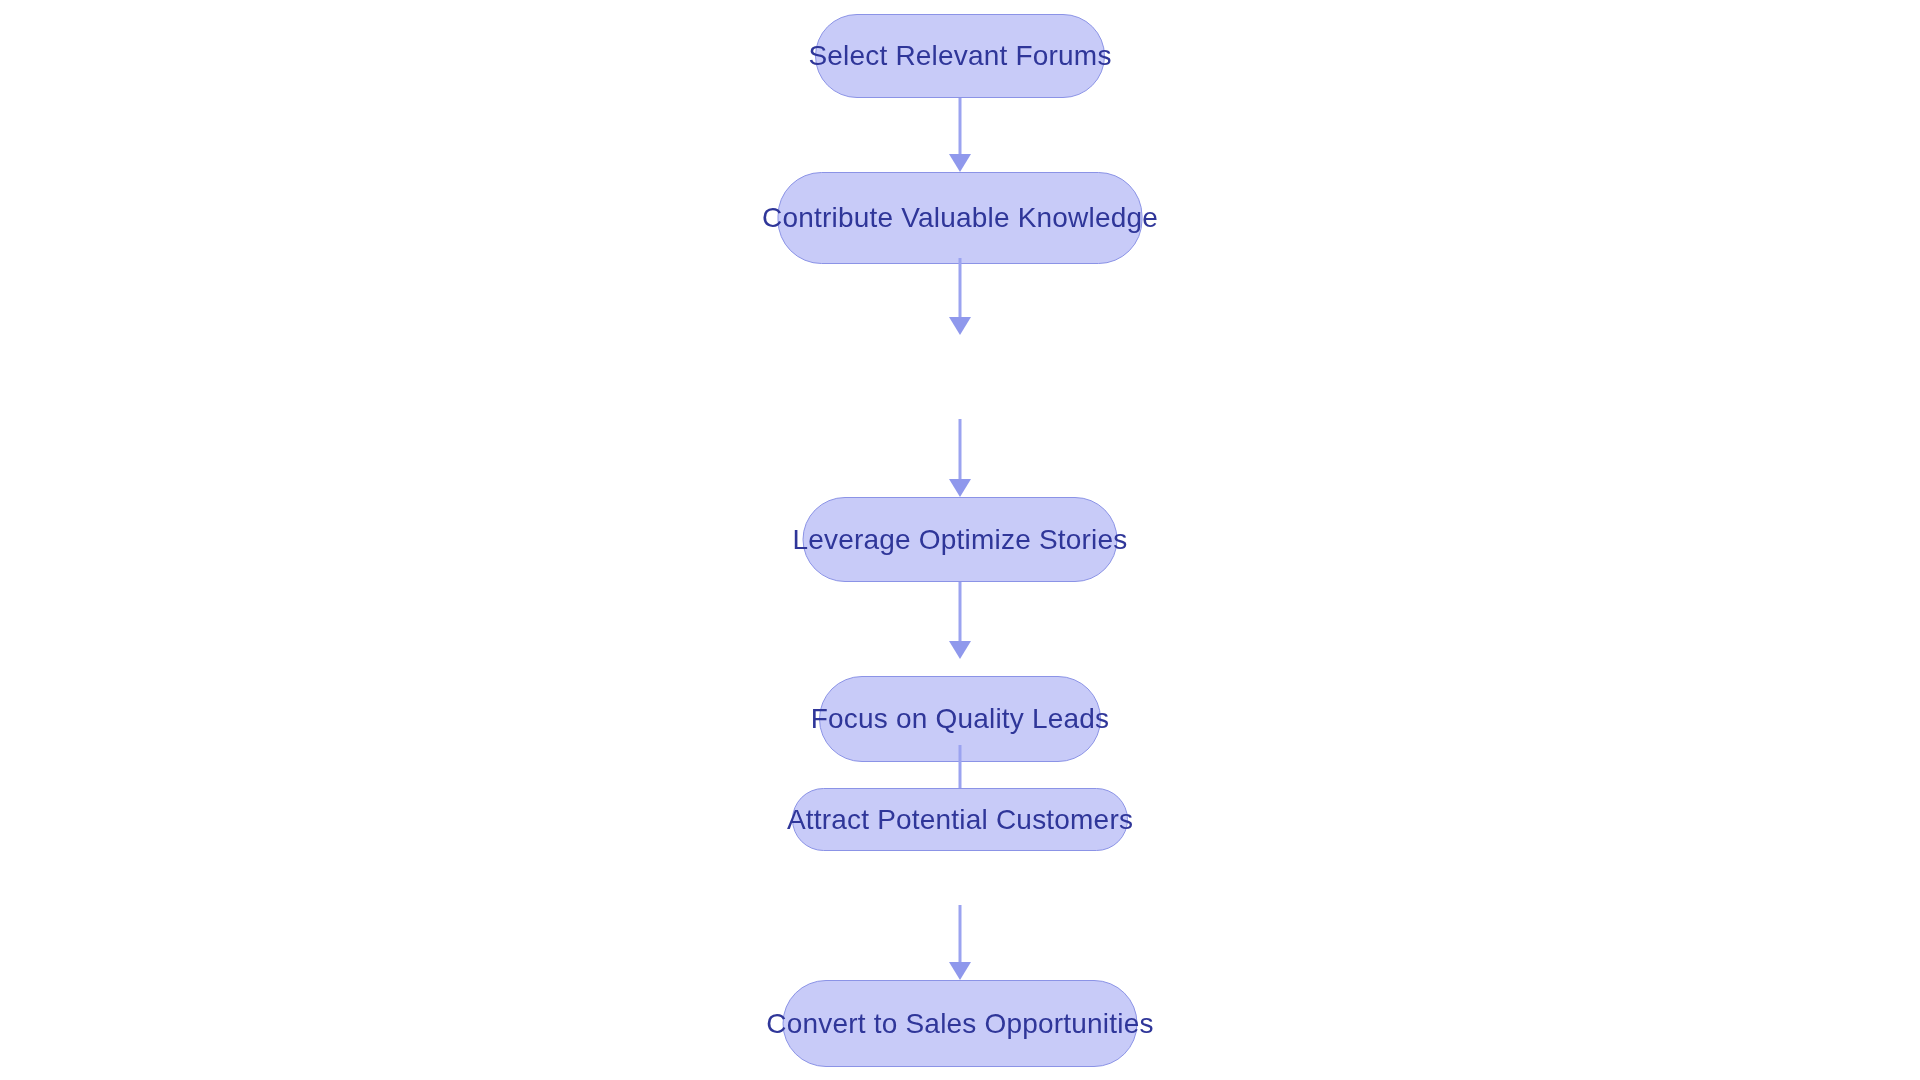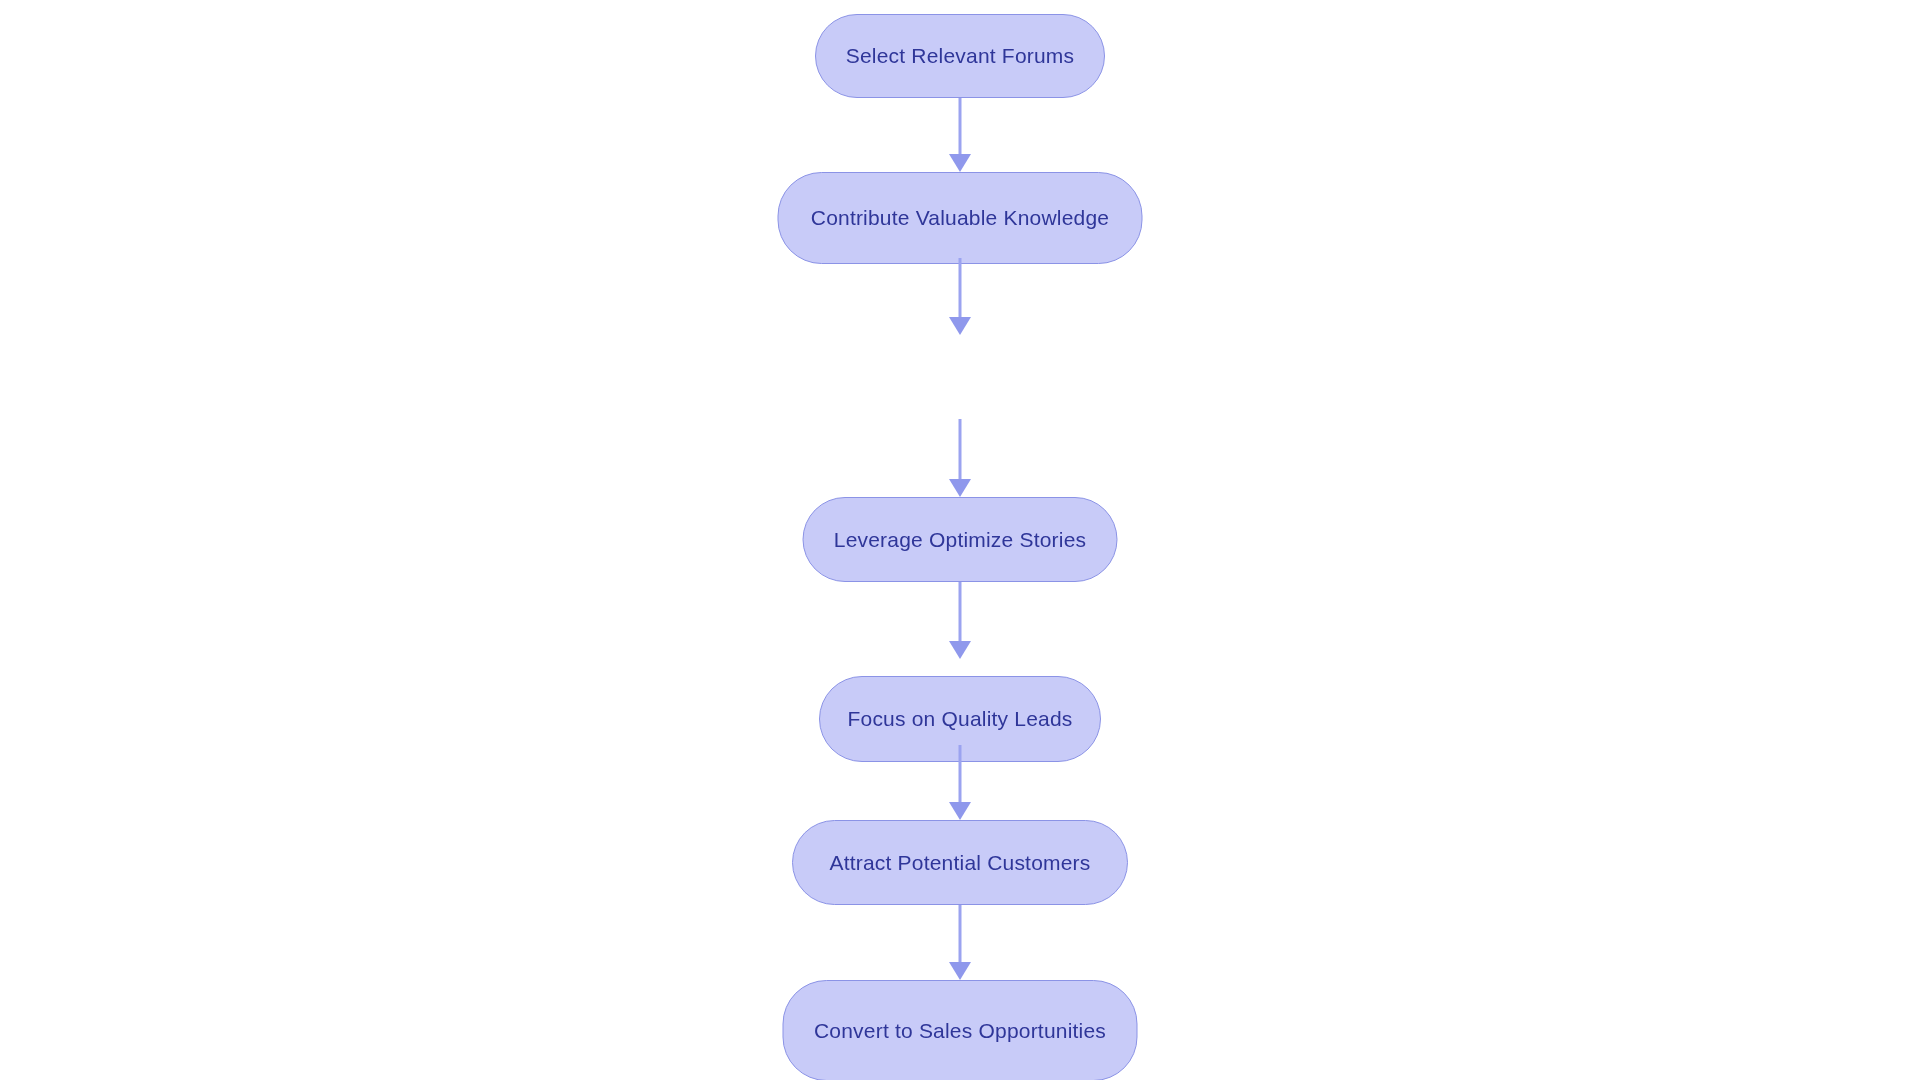--- a/index.html
+++ b/index.html
@@ -22,21 +22,21 @@
     background: #c8cbf8;
     border: 1.5px solid #8b93e6;
     border-radius: 44px;
     display: flex;
     align-items: center;
     justify-content: center;
     box-sizing: border-box;
   }
   .node-label {
     color: #2f3699;
-    font-size: 21px;
+    font-size: 28px;
     font-weight: 400;
     letter-spacing: 0.2px;
     white-space: nowrap;
     text-align: center;
   }
   .connector {
     position: absolute;
     left: 50%;
     transform: translateX(-50%);
     width: 24px;
@@ -102,26 +102,26 @@
 
   <div class="node" style="top:676px; width:282px; height:86px;">
     <span class="node-label">Focus on Quality Leads</span>
   </div>
 
   <div class="connector" style="top:745px; height:75px;">
     <div class="line"></div>
     <div class="head"></div>
   </div>
 
-  <div class="node" style="top:820px; width:336px; height:85px;">
+  <div class="node" style="top:788px; width:336px; height:63px;">
     <span class="node-label">Attract Potential Customers</span>
   </div>
 
   <div class="connector" style="top:905px; height:75px;">
     <div class="line"></div>
     <div class="head"></div>
   </div>
 
-  <div class="node" style="top:980px; width:355px; height:101px;">
+  <div class="node" style="top:980px; width:355px; height:87px;">
     <span class="node-label">Convert to Sales Opportunities</span>
   </div>
 
 </div>
 
 </body></html>

